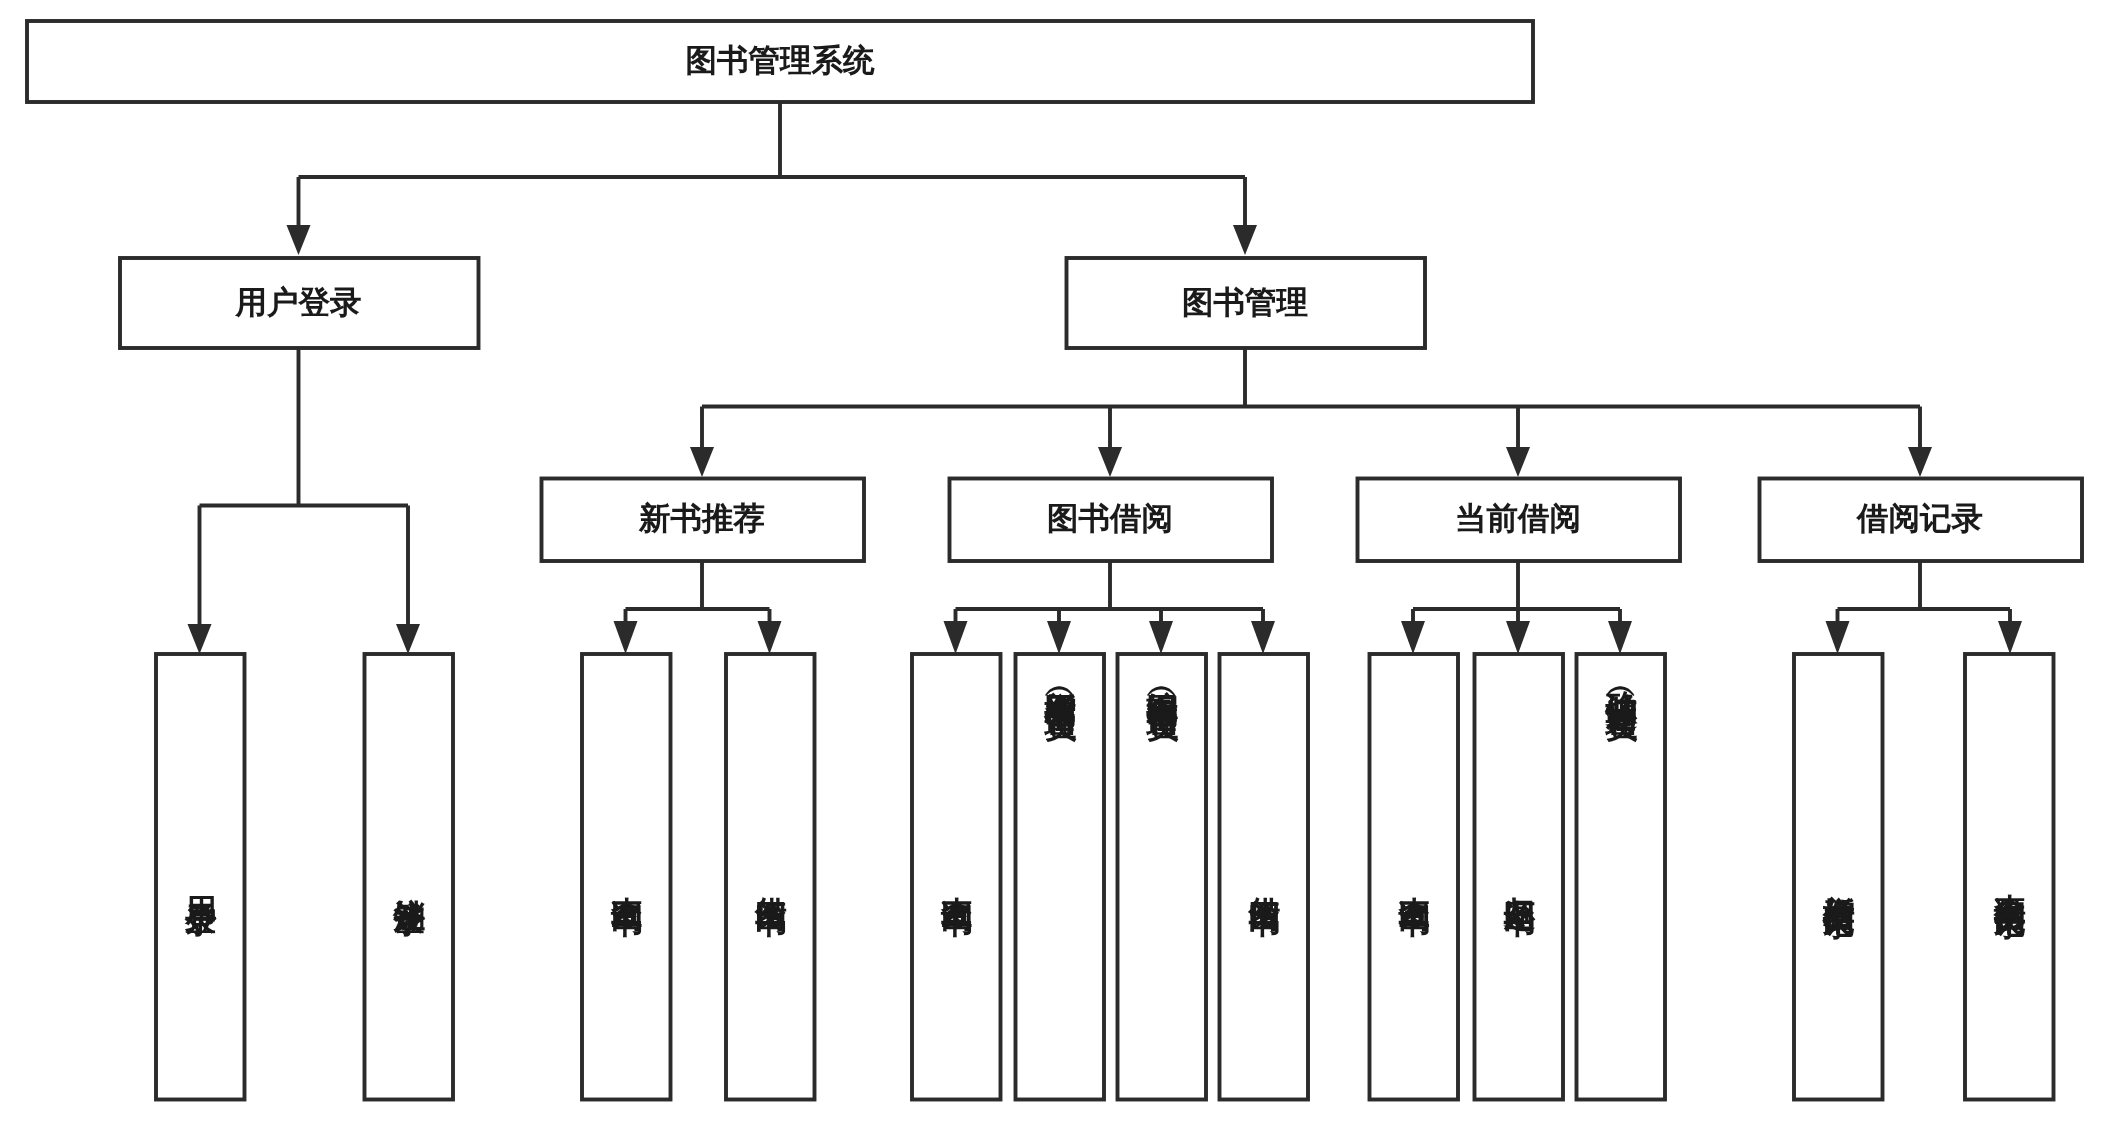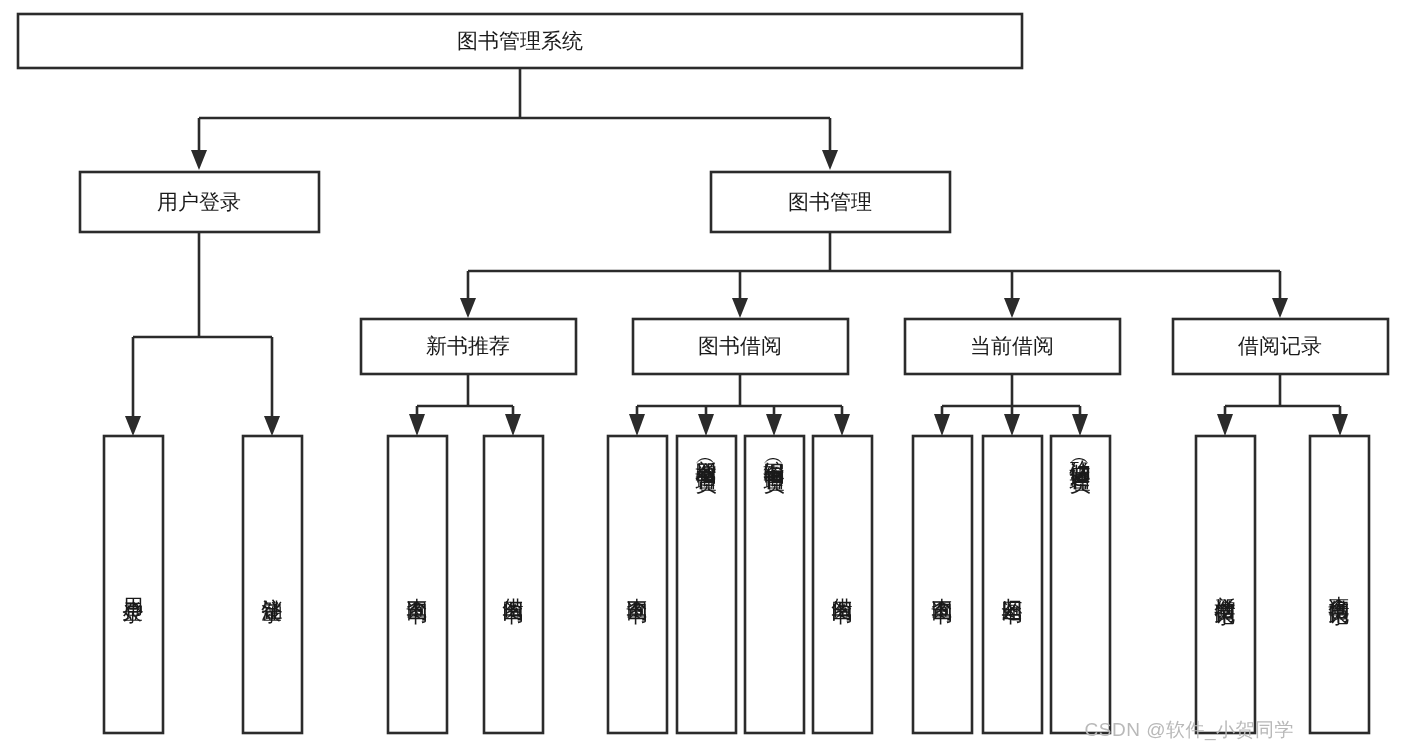--- a/index.html
+++ b/index.html
@@ -11,20 +11,21 @@
     width: 1405px;
     height: 747px;
     font-family: "Liberation Sans", "DejaVu Sans", sans-serif;
     overflow: hidden;
   }
   #diagram-root {
     position: relative;
     width: 1304px;
     height: 747px;
     background: #ffffff;
+    font-weight: bold;
   }
   svg.diagram-canvas {
     position: absolute;
     top: 0;
     left: 0;
     width: 1405px;
     height: 747px;
     display: block;
   }
   .node-box {
@@ -207,15 +208,14 @@
   <div class="leaf-label" style="left:745px; top:443px; width:59px; height:290px;">编辑图书（管理员）</div>
   <div class="leaf-label centered" style="left:813px; top:436px; width:59px; height:297px;">借阅图书</div>
 
   <div class="leaf-label centered" style="left:913px; top:436px; width:59px; height:297px;">查询图书</div>
   <div class="leaf-label centered" style="left:983px; top:436px; width:59px; height:297px;">归还图书</div>
   <div class="leaf-label" style="left:1051px; top:443px; width:59px; height:290px;">确认归还（管理员）</div>
 
   <div class="leaf-label centered" style="left:1196px; top:436px; width:59px; height:297px;">新增借阅记录</div>
   <div class="leaf-label centered" style="left:1310px; top:436px; width:59px; height:297px;">查询借阅记录</div>
 
-  <div class="watermark">CSDN @软件_小贺同学</div>
 
 </div>
 
 </body></html>

